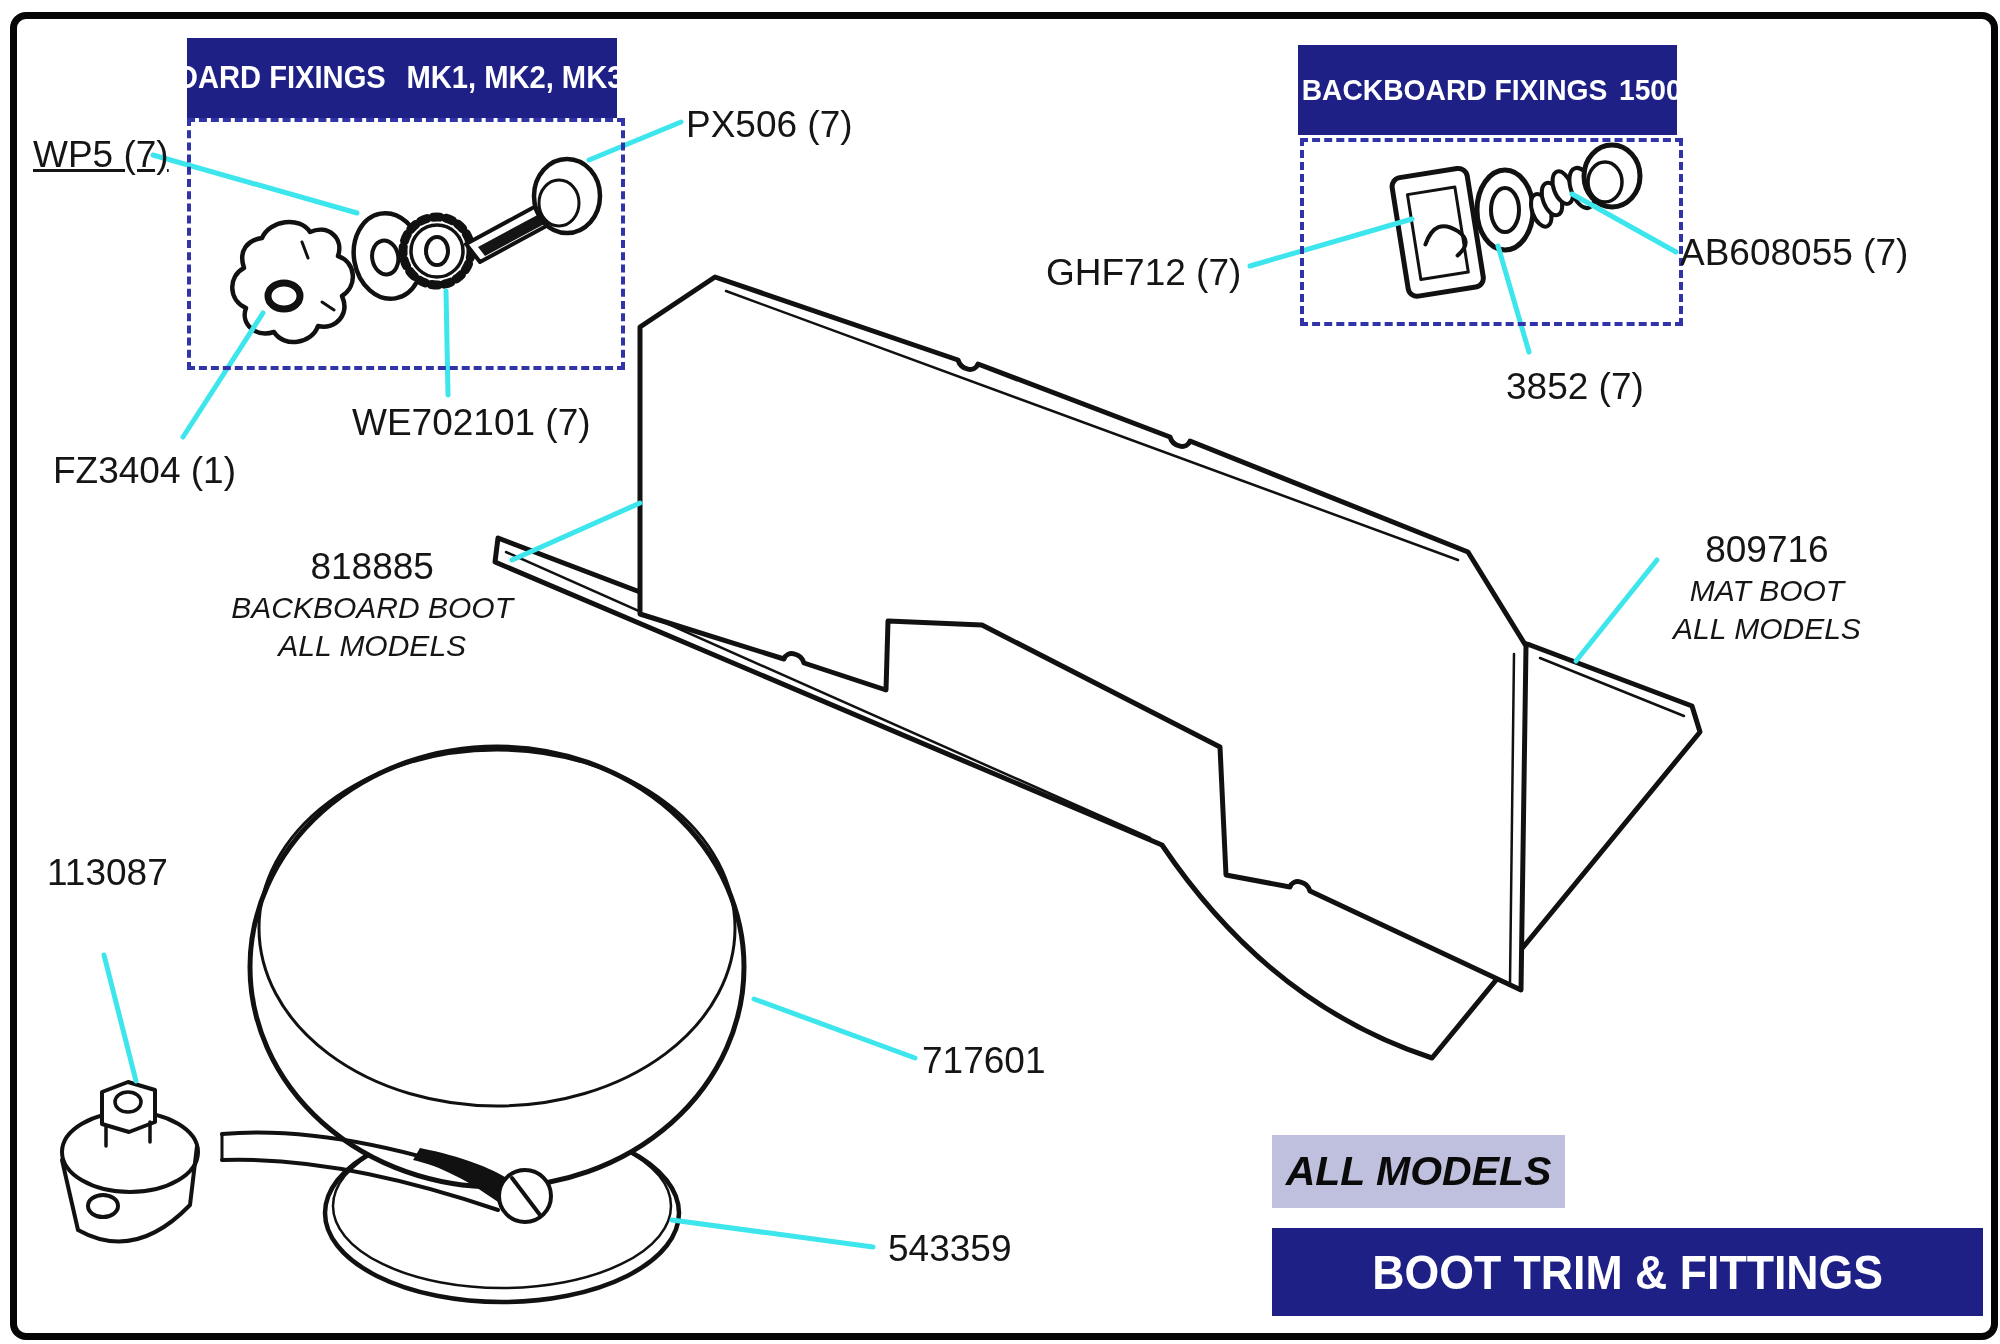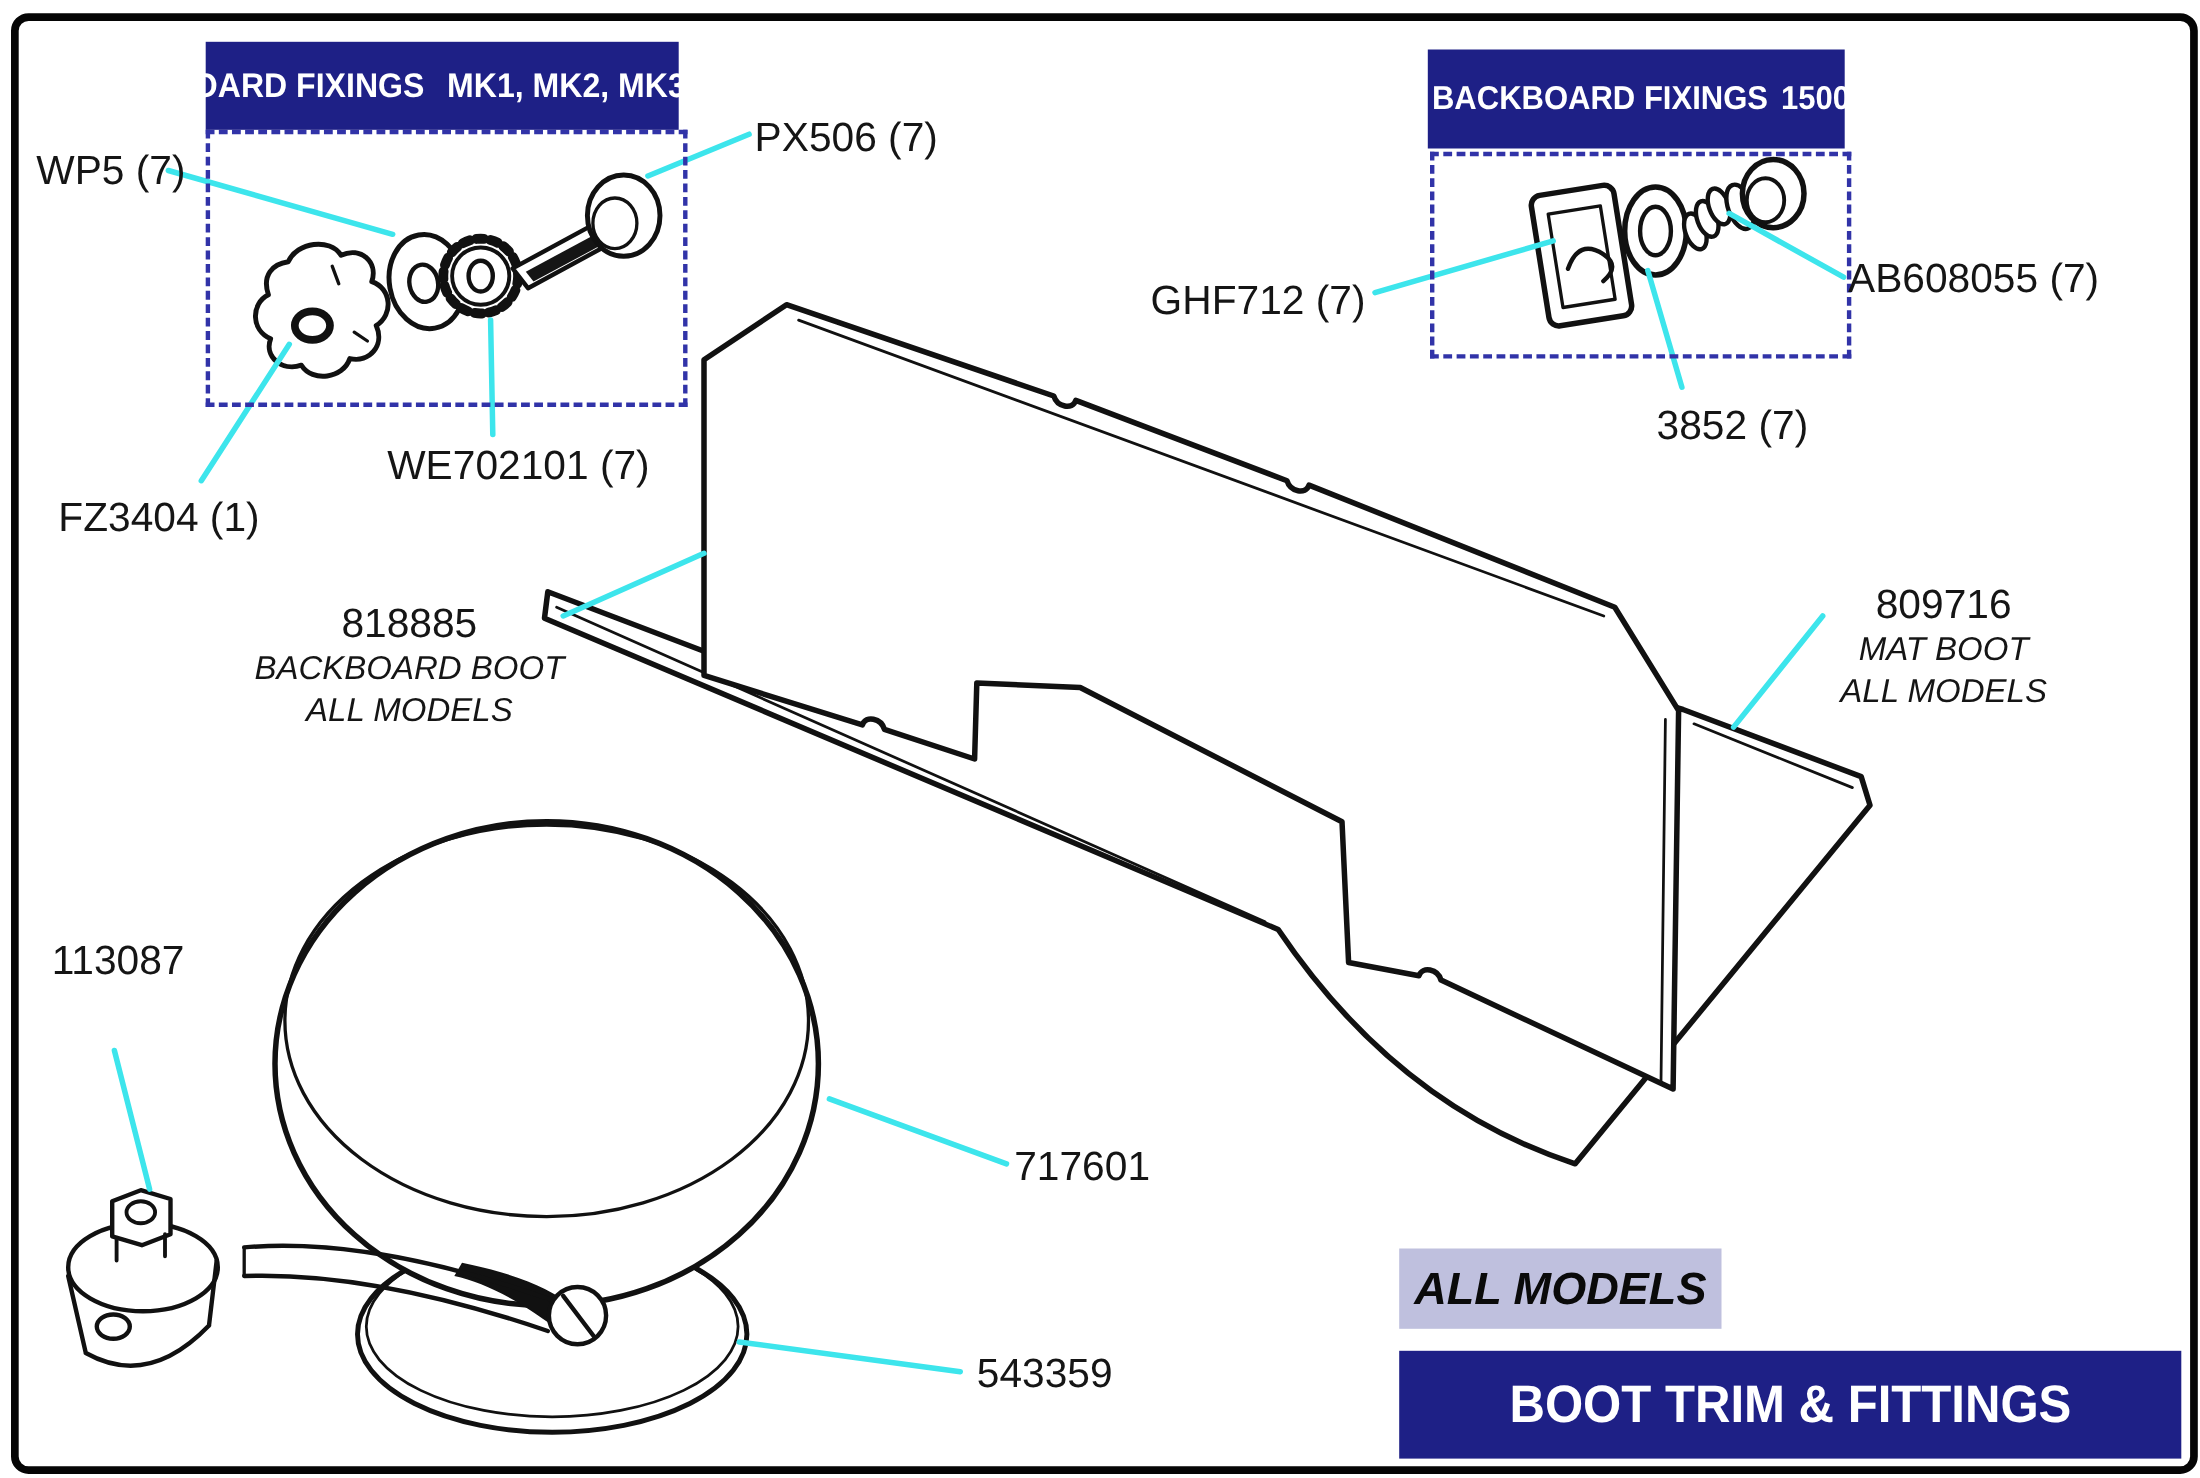--- a/index.html
+++ b/index.html
@@ -30,21 +30,21 @@
   .pblock{position:absolute;white-space:nowrap;color:var(--ink);}
   .pblock .num{font-size:37px;line-height:44px;}
   .pblock .cap{font-size:30px;font-style:italic;line-height:38px;}
   .right{text-align:center;}
   .allmodels{
     position:absolute;left:1272px;top:1135px;width:293px;height:73px;background:var(--lavender);
     display:flex;align-items:center;justify-content:center;
     font-size:41px;font-weight:bold;font-style:italic;color:#0a0a0a;
   }
   .titlebar{
-    position:absolute;left:1272px;top:1228px;width:711px;height:98px;background:var(--navy);
+    position:absolute;left:1272px;top:1228px;width:711px;height:88px;background:var(--navy);
     display:flex;align-items:center;justify-content:center;
     font-size:48px;font-weight:bold;color:#ffffff;
   }
   .titlebar .condensed{display:inline-block;transform:scaleX(.93);white-space:nowrap;}
 </style>
 </head>
 <body>
 
 <div class="page">
 
@@ -151,21 +151,21 @@
 
   <div class="hdrbox" style="left:187px;top:38px;width:430px;height:80px;font-size:31px;">
     <span class="condensed">BACKBOARD FIXINGS</span>
     <span class="condensed">MK1, MK2, MK3 &amp; MKIV</span>
   </div>
   <div class="hdrbox" style="left:1298px;top:45px;width:379px;height:90px;font-size:30px;">
     <span class="condensed">BACKBOARD FIXINGS</span>
     <span class="condensed">1500</span>
   </div>
 
-  <div class="plabel" style="left:33px;top:134px;">WP5 (7)</div>
+  <div class="plabel" style="left:33px;top:134px;text-decoration:underline;">WP5 (7)</div>
   <div class="plabel" style="left:686px;top:104px;">PX506 (7)</div>
   <div class="plabel" style="left:53px;top:450px;">FZ3404 (1)</div>
   <div class="plabel" style="left:352px;top:402px;">WE702101 (7)</div>
   <div class="plabel" style="left:1046px;top:252px;">GHF712 (7)</div>
   <div class="plabel" style="left:1680px;top:232px;">AB608055 (7)</div>
   <div class="plabel" style="left:1506px;top:366px;">3852 (7)</div>
 
   <div class="pblock right" style="right:1487px;top:545px;">
     <div class="num">818885</div>
     <div class="cap">BACKBOARD BOOT</div>

